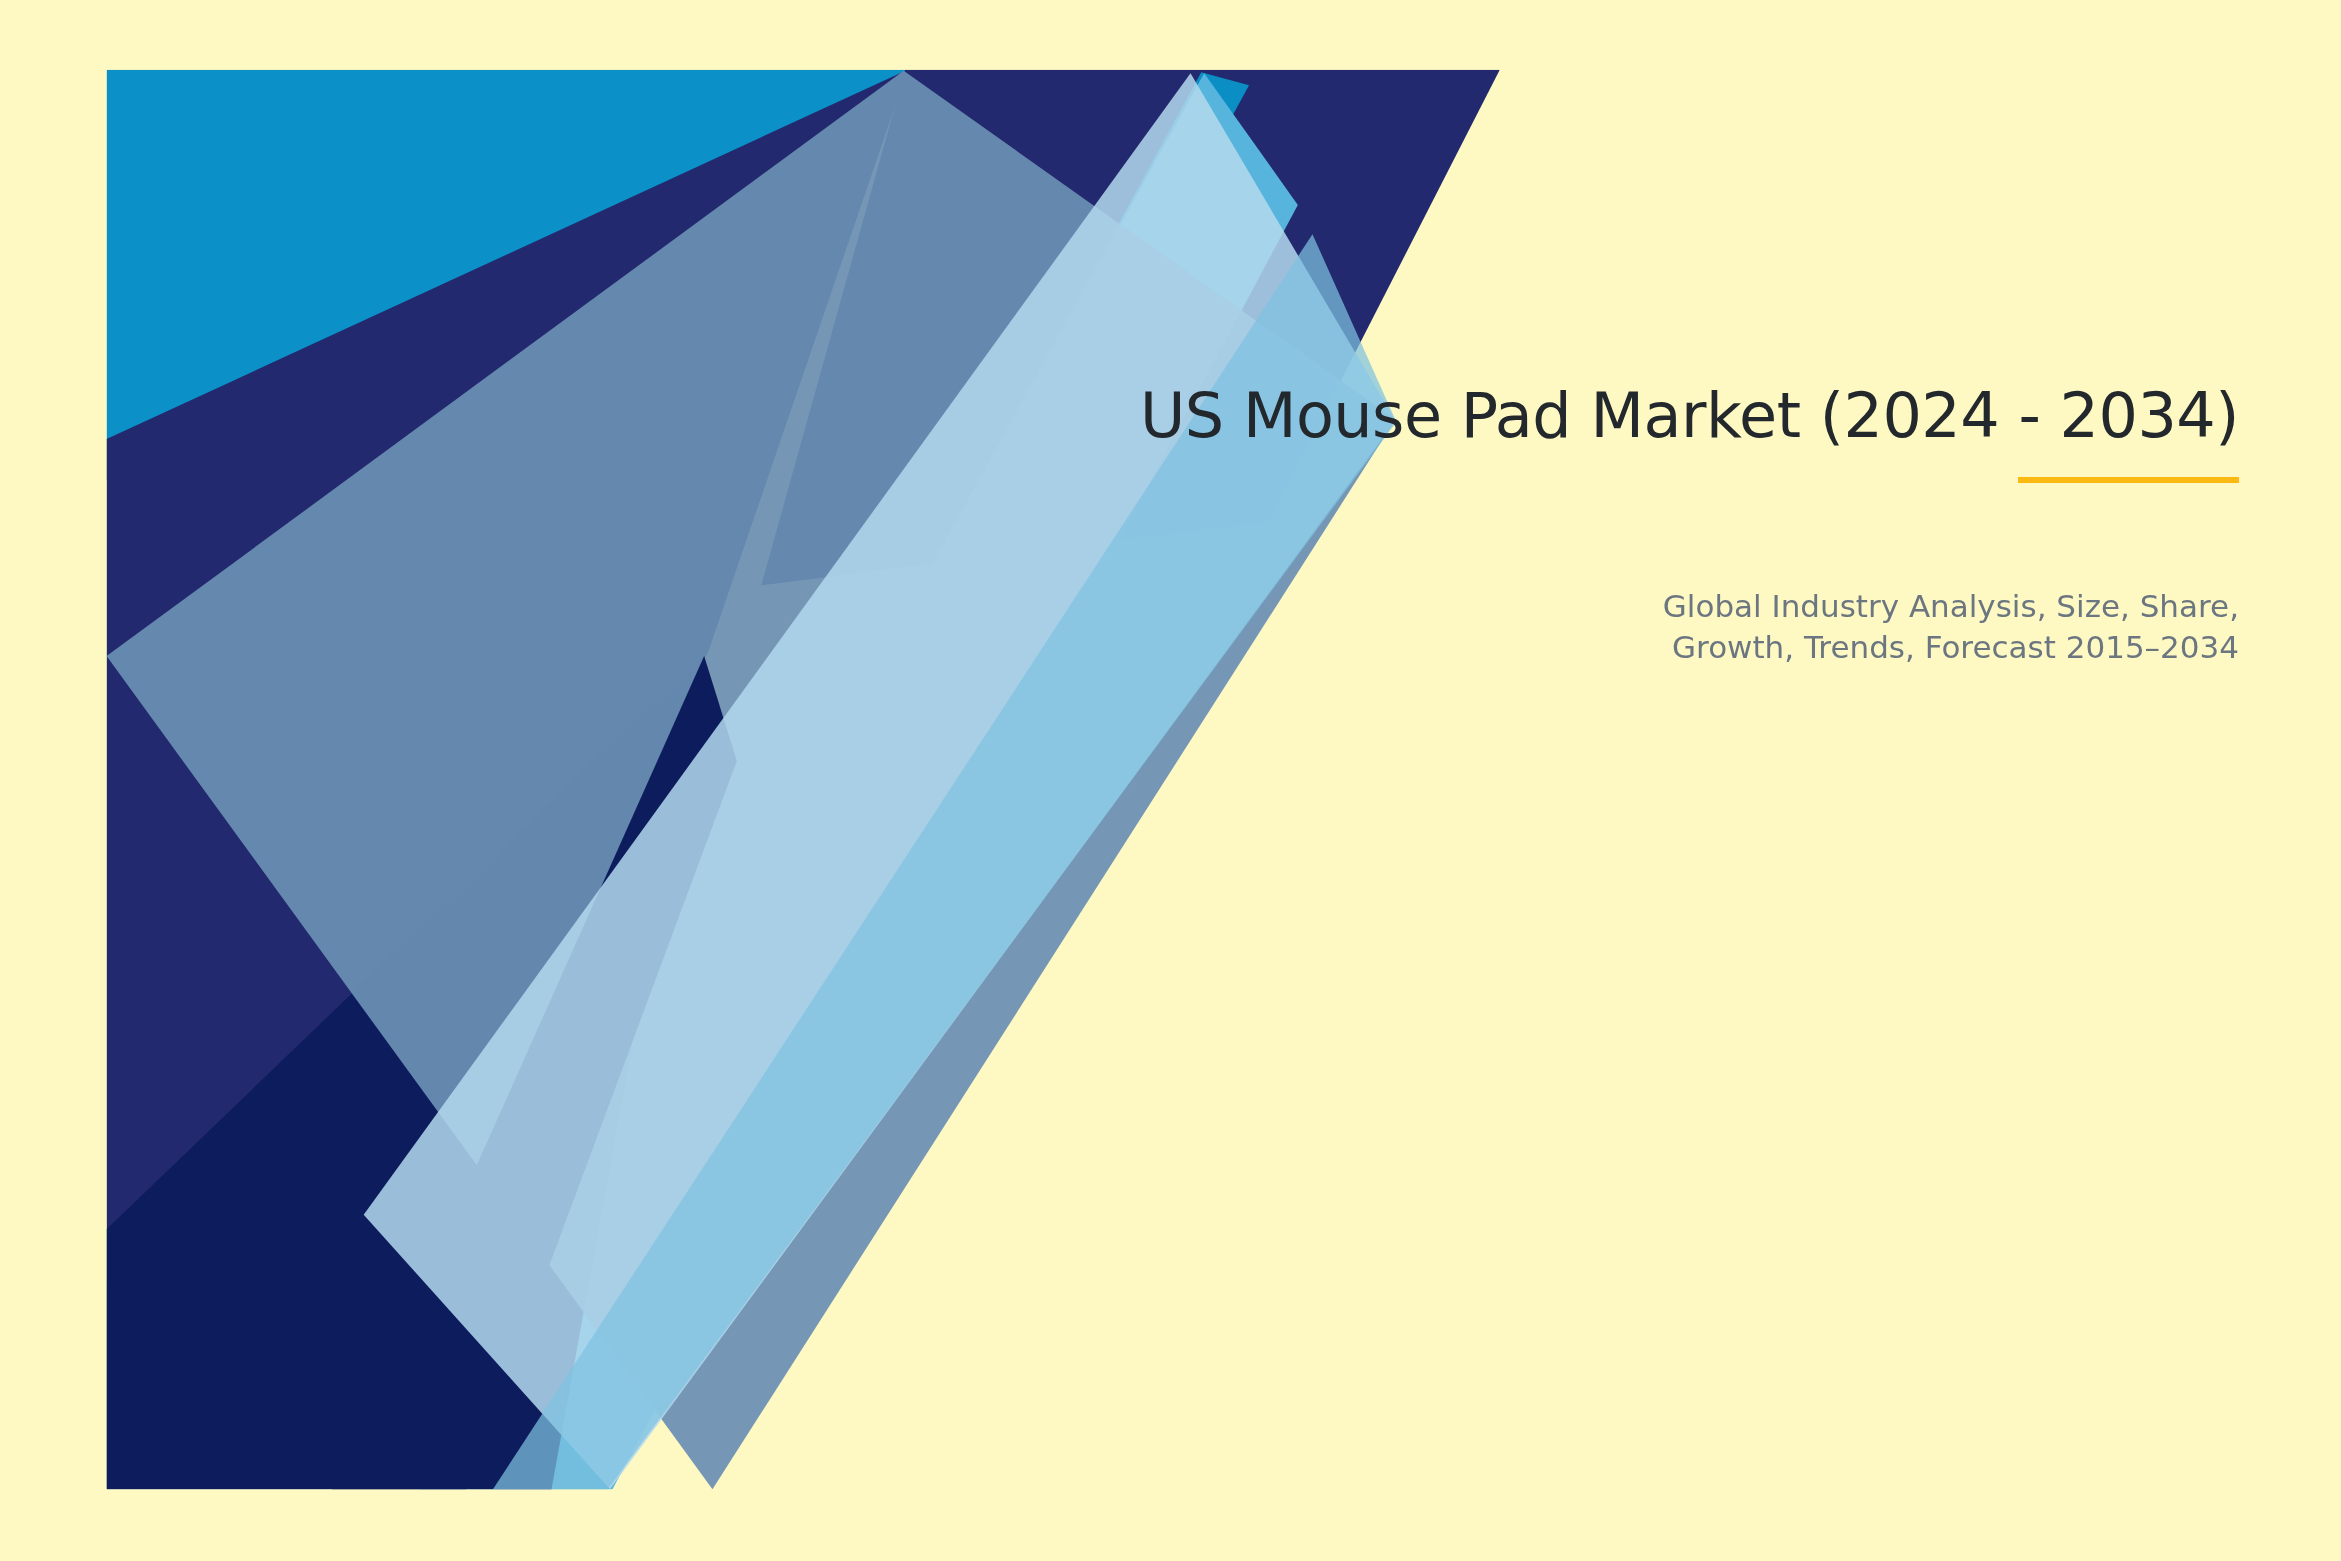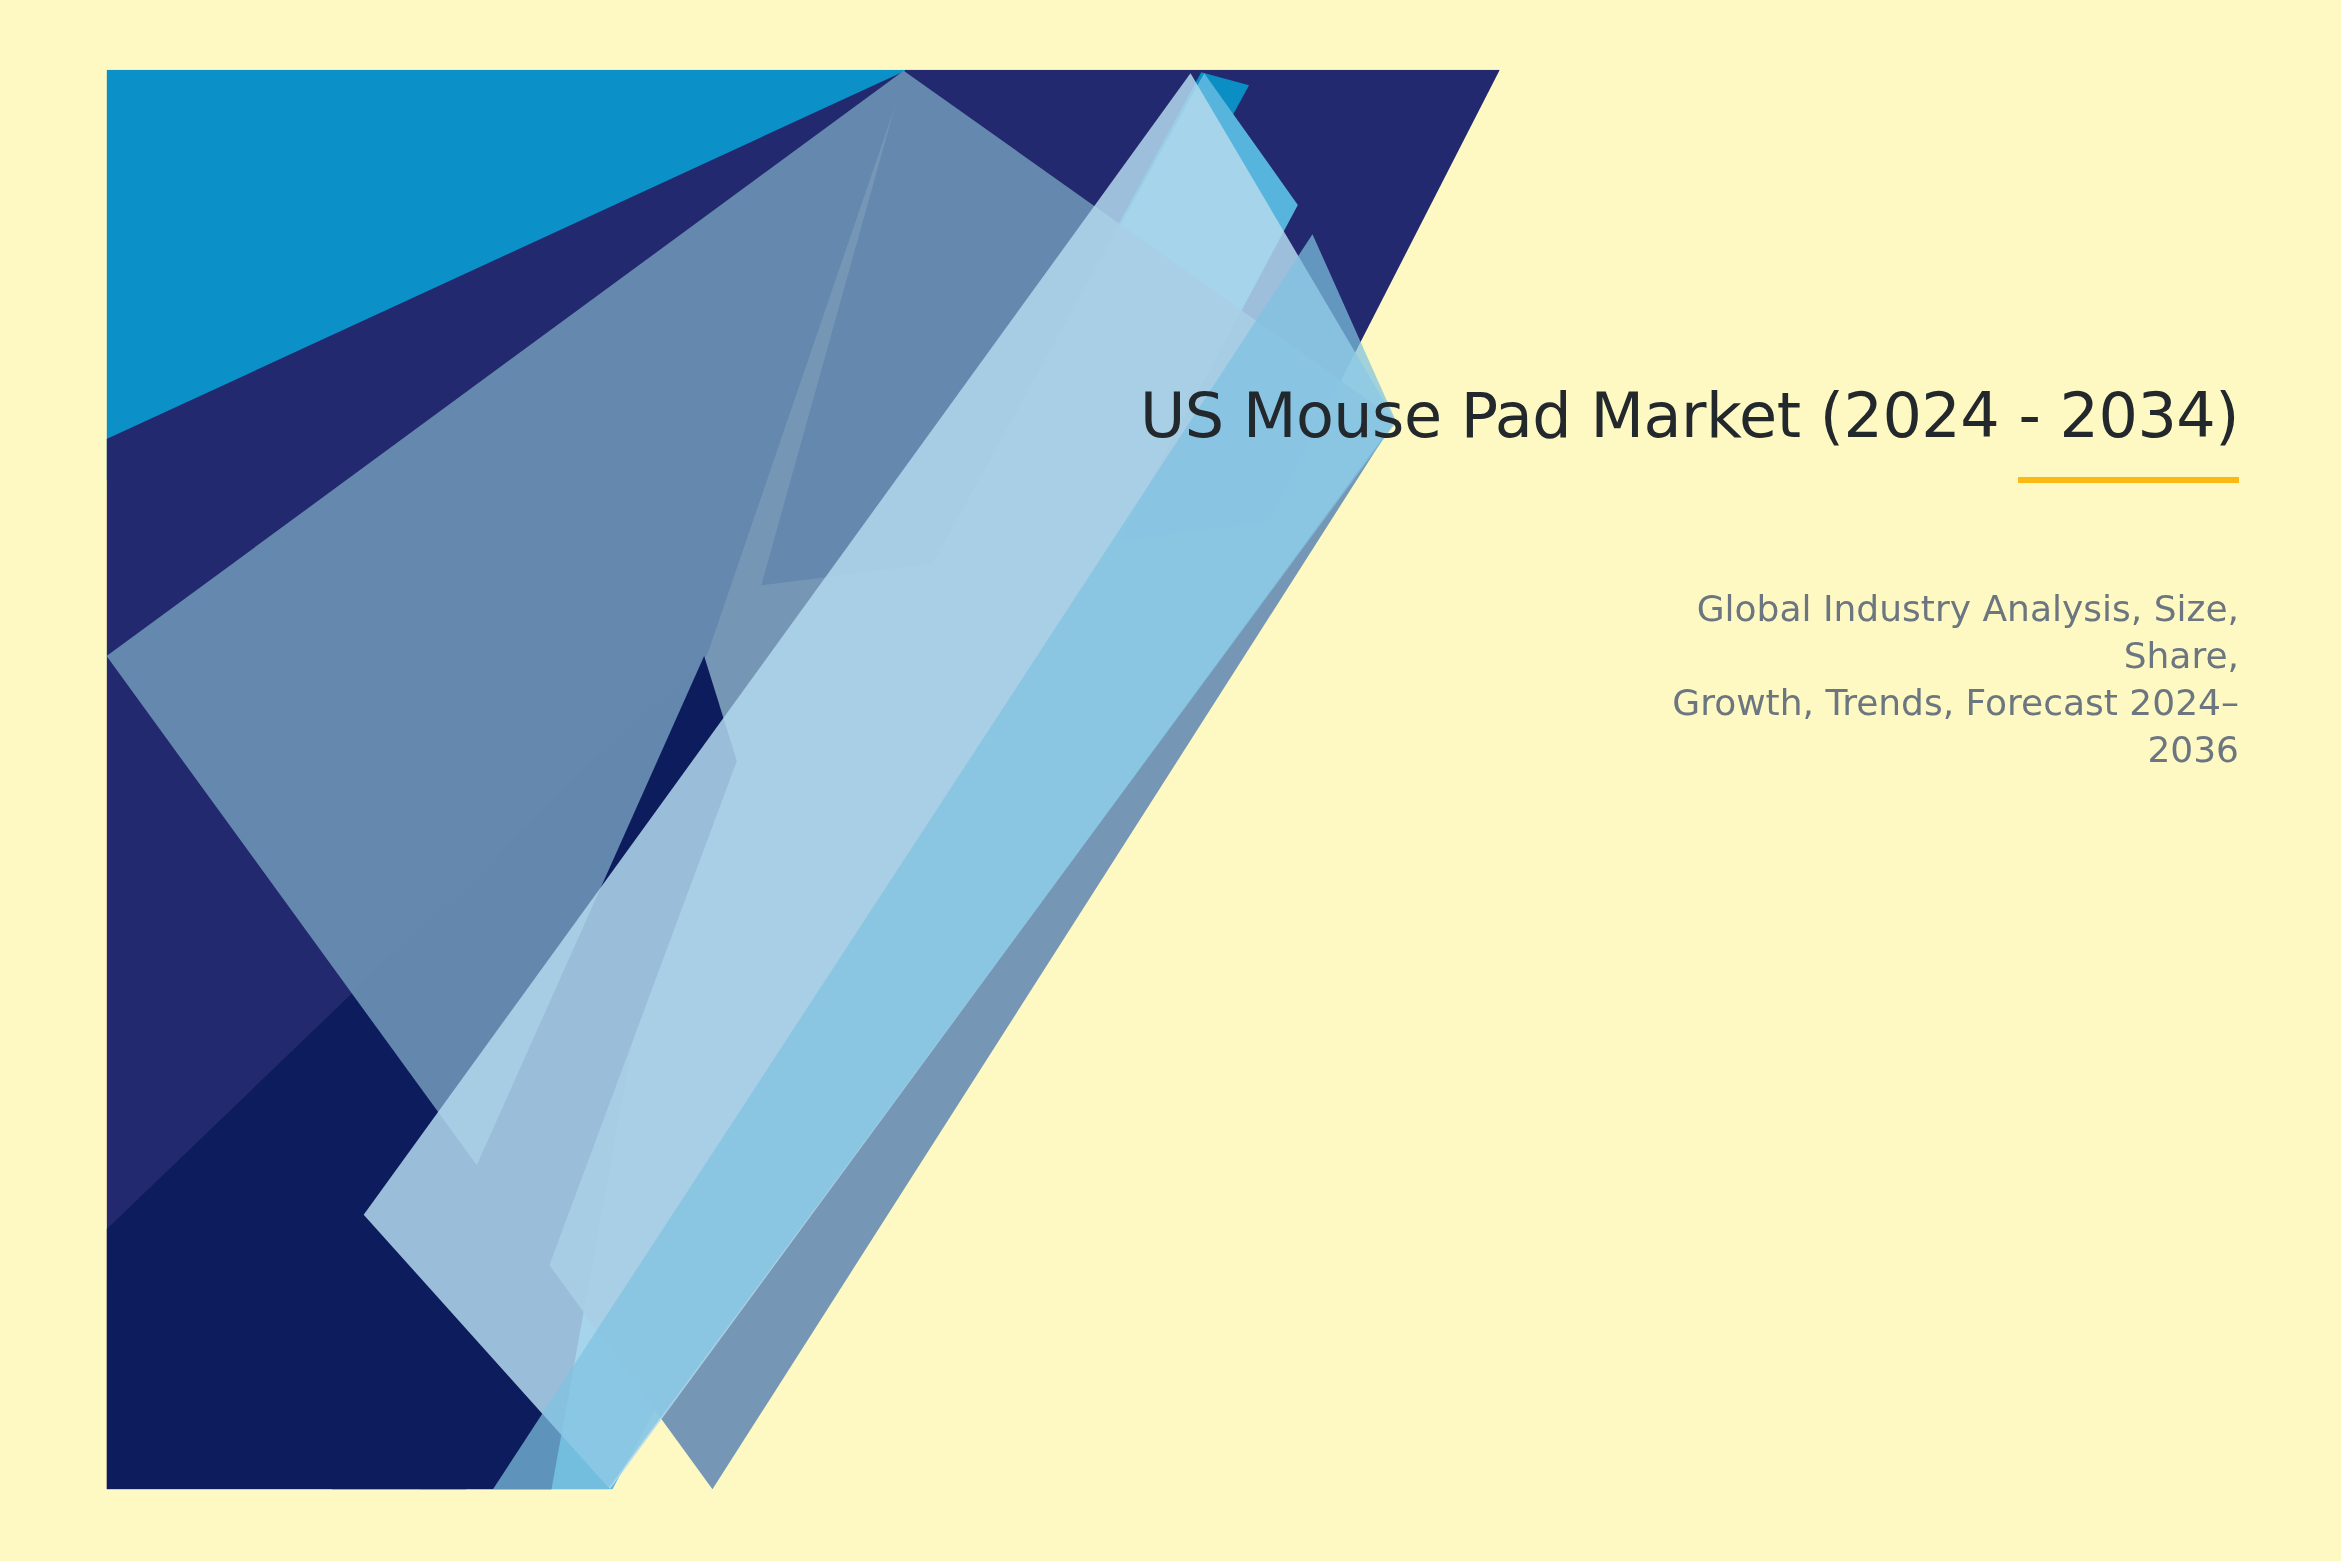--- a/index.html
+++ b/index.html
@@ -61,21 +61,21 @@
     display: inline-block;
     width: 221px;
     height: 5.4px;
     background: #fdb913;
     vertical-align: top;
   }
 
   #page-subtitle {
     margin-top: 103px;
     font-family: "DejaVu Sans", sans-serif;
-    font-size: 36px;
+    font-size: 31px;
     font-weight: 400;
     line-height: 1.30;
     color: #6b7680;
     max-width: 634px;
     margin-left: auto;
   }
 </style>
 </head>
 <body style="background: rgb(247, 249, 251);">
 
@@ -120,19 +120,19 @@
   <div id="text-block">
 
     <h1 id="page-title" style="color: rgb(35, 40, 45);">US Mouse Pad Market (2024 - 2034)</h1>
 
     <span id="accent-rule-wrap">
       <span id="accent-rule" style="background: rgb(253, 185, 19);"></span>
     </span>
 
     <p id="page-subtitle" style="color: rgb(107, 118, 128);">
       <span>Global Industry Analysis, Size, Share,</span><br>
-      <span>Growth, Trends, Forecast 2024–2036</span>
+      <span>Growth, Trends, Forecast 2015–2034</span>
     </p>
 
   </div>
 
 </div>
 
 
 </body></html>

